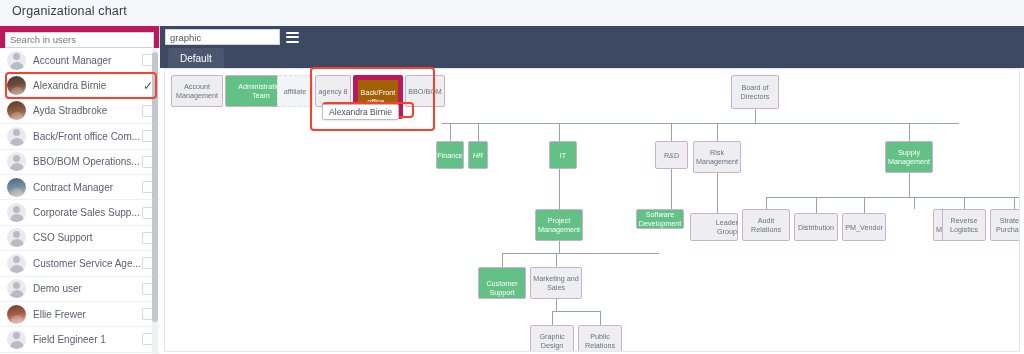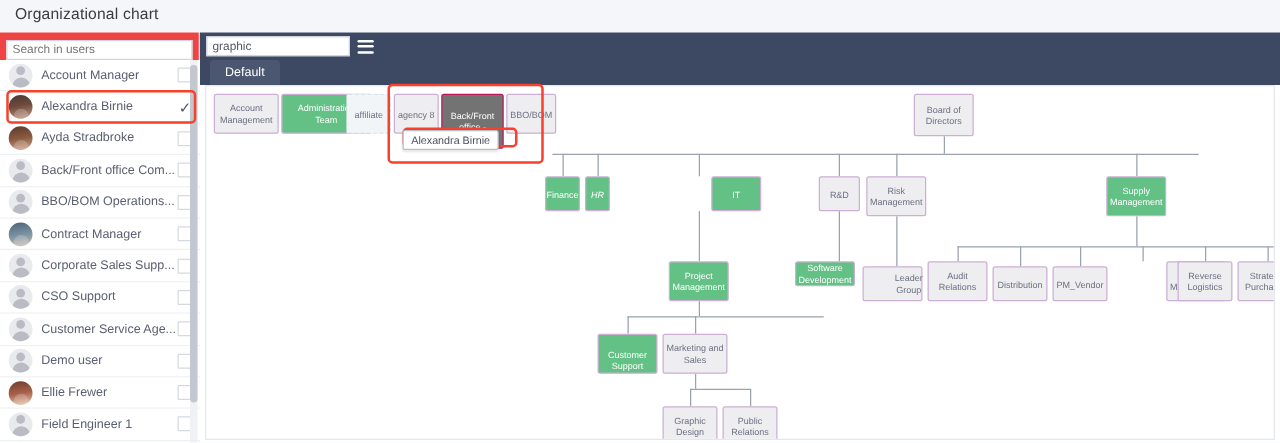--- a/index.html
+++ b/index.html
@@ -24,21 +24,21 @@
   
   #sidebar {
     position: absolute;
     left: 0; top: 26px;
     width: 160px; height: 328px;
     background: #ffffff;
     border-right: 1px solid #d8dde6;
   }
   #sidebar-searchbar {
     height: 22px;
-    background: #ef4444;
+    background: #be185d;
     padding: 3px 5px;
   }
   #sidebar-search-input {
     width: 100%; height: 16px;
     border: 1px solid #cfd5df;
     background: #fff;
     font-family: "Liberation Sans", sans-serif;
     font-size: 9.5px;
     color: #7b8291;
     padding: 0 4px;
@@ -233,22 +233,22 @@
     background: #eeeef1;
     border: 1px solid #cdaed4;
     color: #6c7080;
   }
   .node.green {
     background: #63c186;
     border: 1px solid #cdaed4;
     color: #ffffff;
   }
   .node.blue {
-    background: #737373;
-    border: 1px solid #be185d;
+    background: #a16207;
+    border: 5px solid #be185d;
     color: #ffffff;
   }
   .node.ghost {
     background: #f2f5f8;
     border: 1px dashed #d8e0e8;
     color: #6c7080;
   }
   .connector {
     position: absolute;
     background: #9aa2ae;
@@ -425,21 +425,21 @@
       <div class="node purple" style="left: 566px; top: 6px; width: 48px; height: 34px;">
         <span style="white-space: pre-line;">Board of
 Directors</span>
       </div>
       <div class="node green" style="left: 271px; top: 72px; width: 28px; height: 28px;">
         <span style="white-space: pre-line;">Finance</span>
       </div>
       <div class="node green" style="left: 303px; top: 72px; width: 20px; height: 28px;">
         <span style="white-space: pre-line; font-style: italic;">HR</span>
       </div>
-      <div class="node green" style="left: 404px; top: 72px; width: 40px; height: 28px;">
+      <div class="node green" style="left: 384px; top: 72px; width: 28px; height: 28px;">
         <span style="white-space: pre-line;">IT</span>
       </div>
       <div class="node purple" style="left: 490px; top: 72px; width: 33px; height: 28px;">
         <span style="white-space: pre-line;">R&amp;D</span>
       </div>
       <div class="node purple" style="left: 528px; top: 72px; width: 48px; height: 32px;">
         <span style="white-space: pre-line;">Risk
 Management</span>
       </div>
       <div class="node green" style="left: 720px; top: 72px; width: 48px; height: 32px;">

